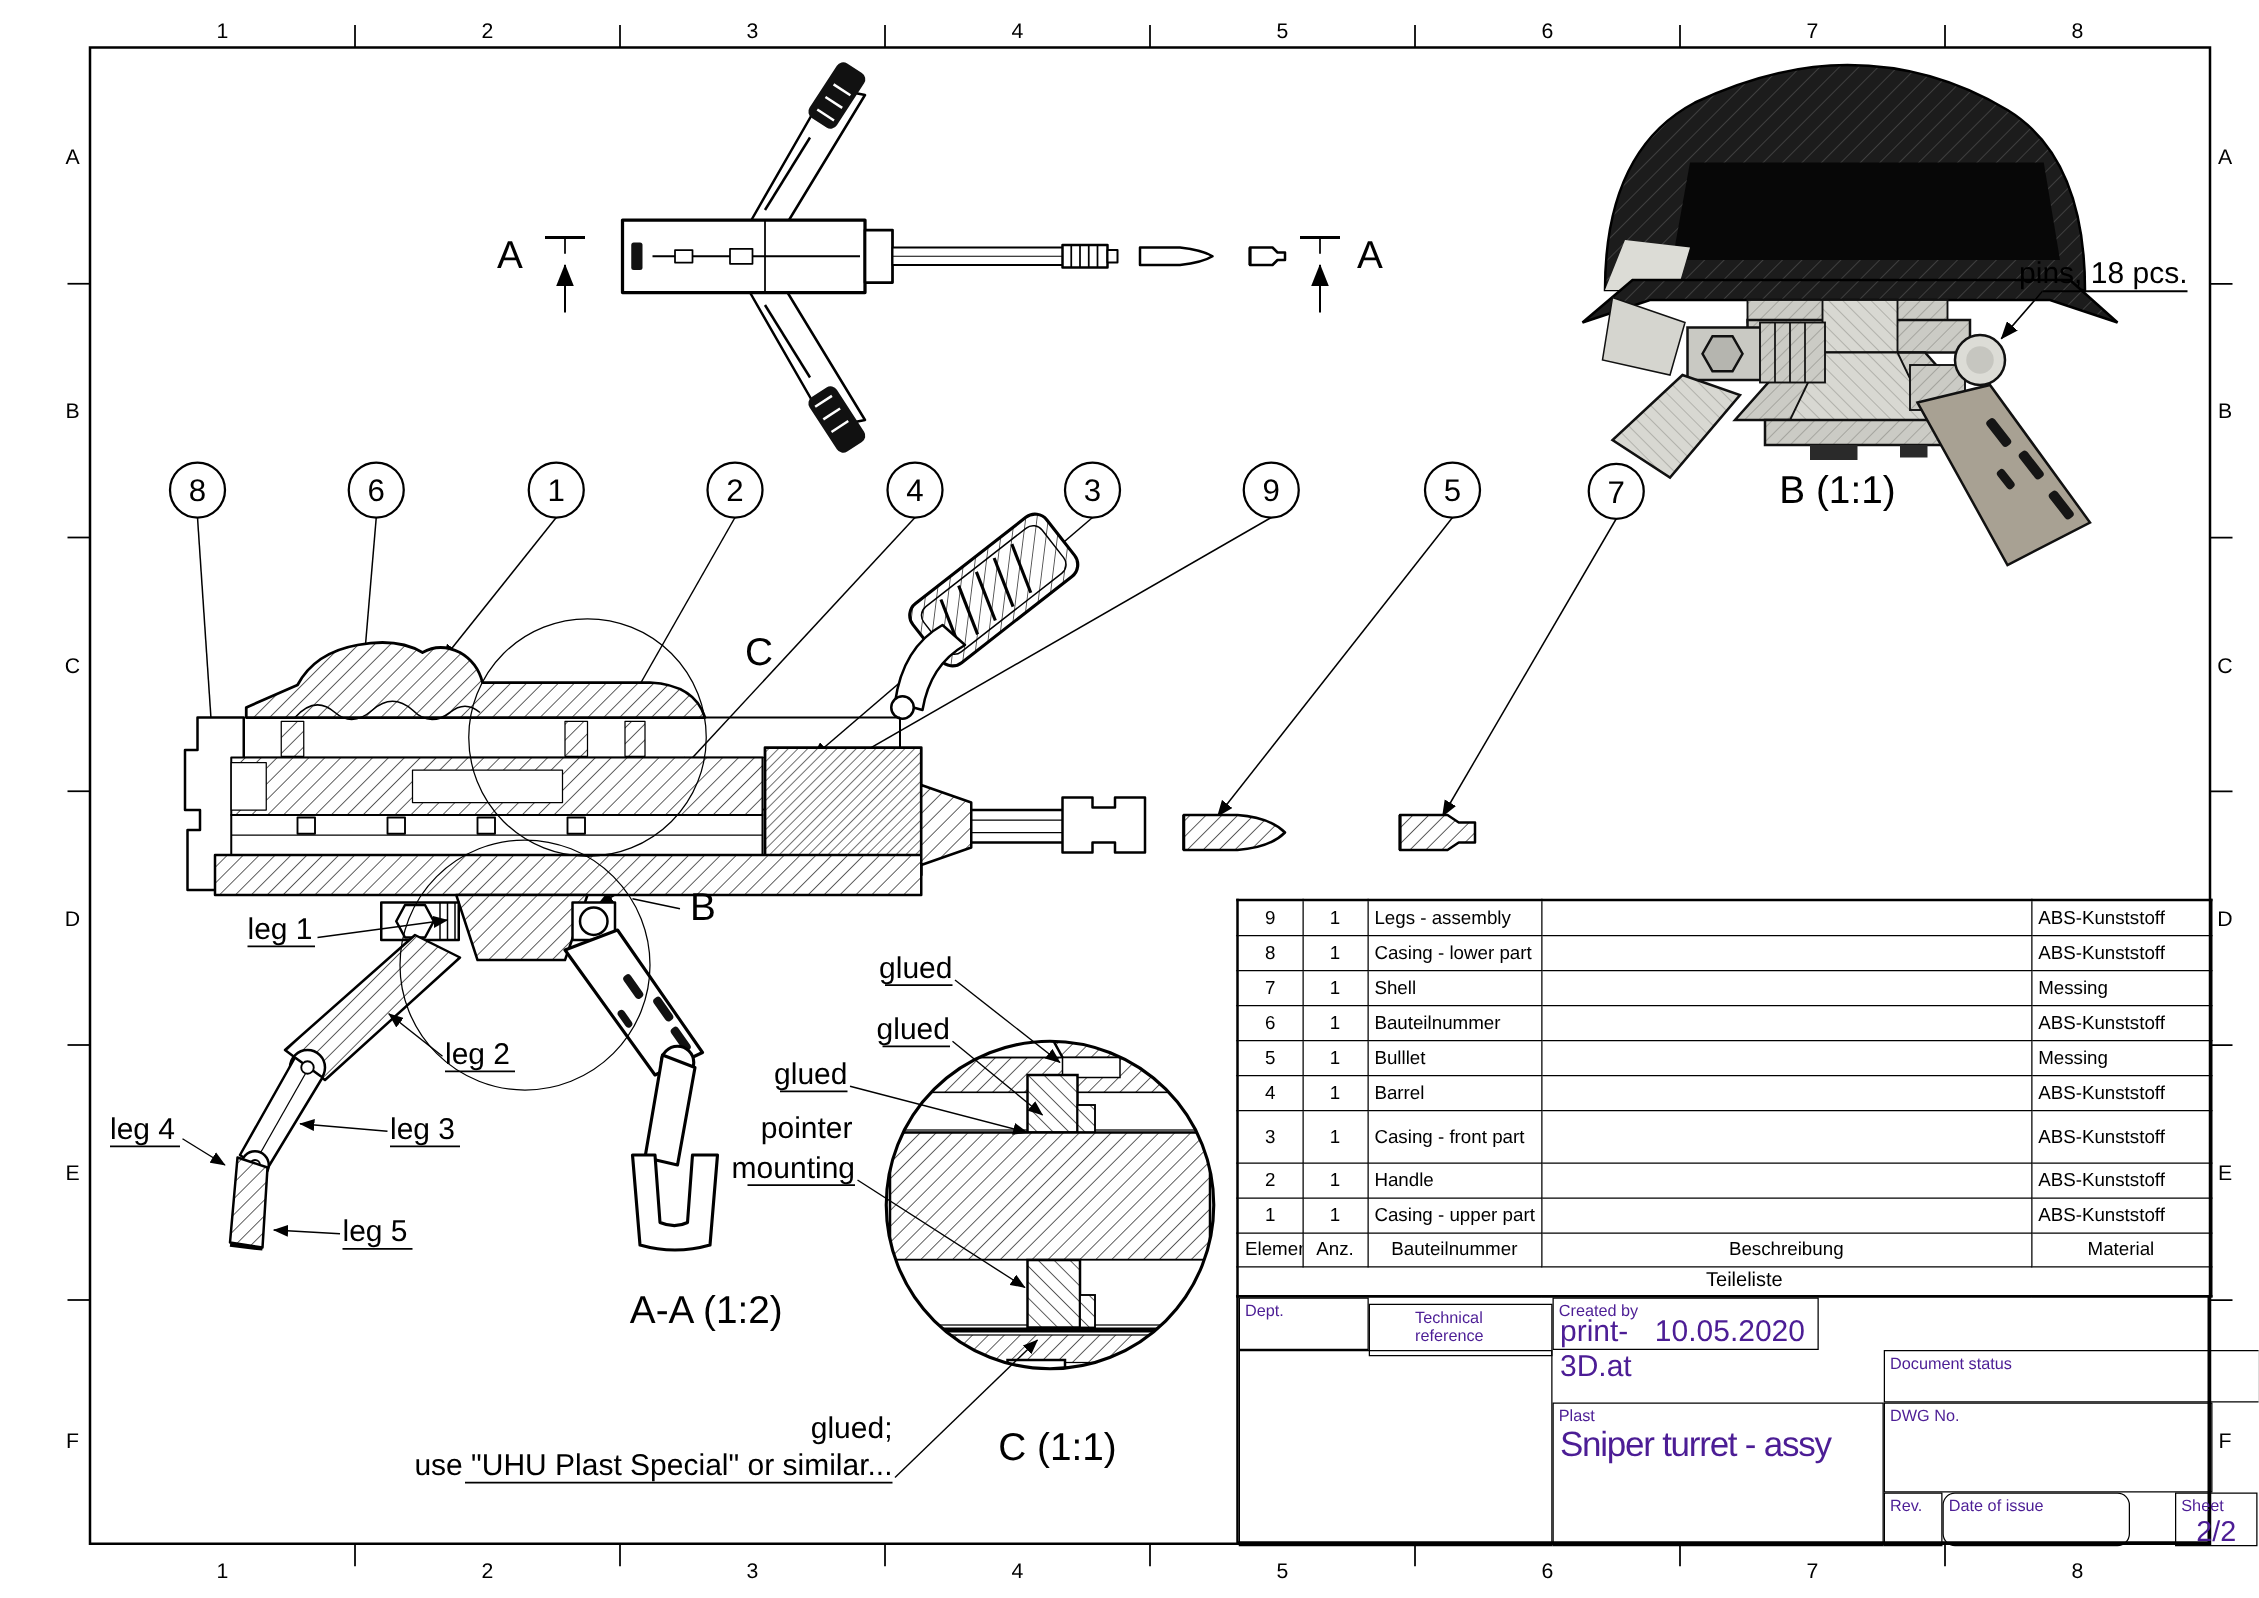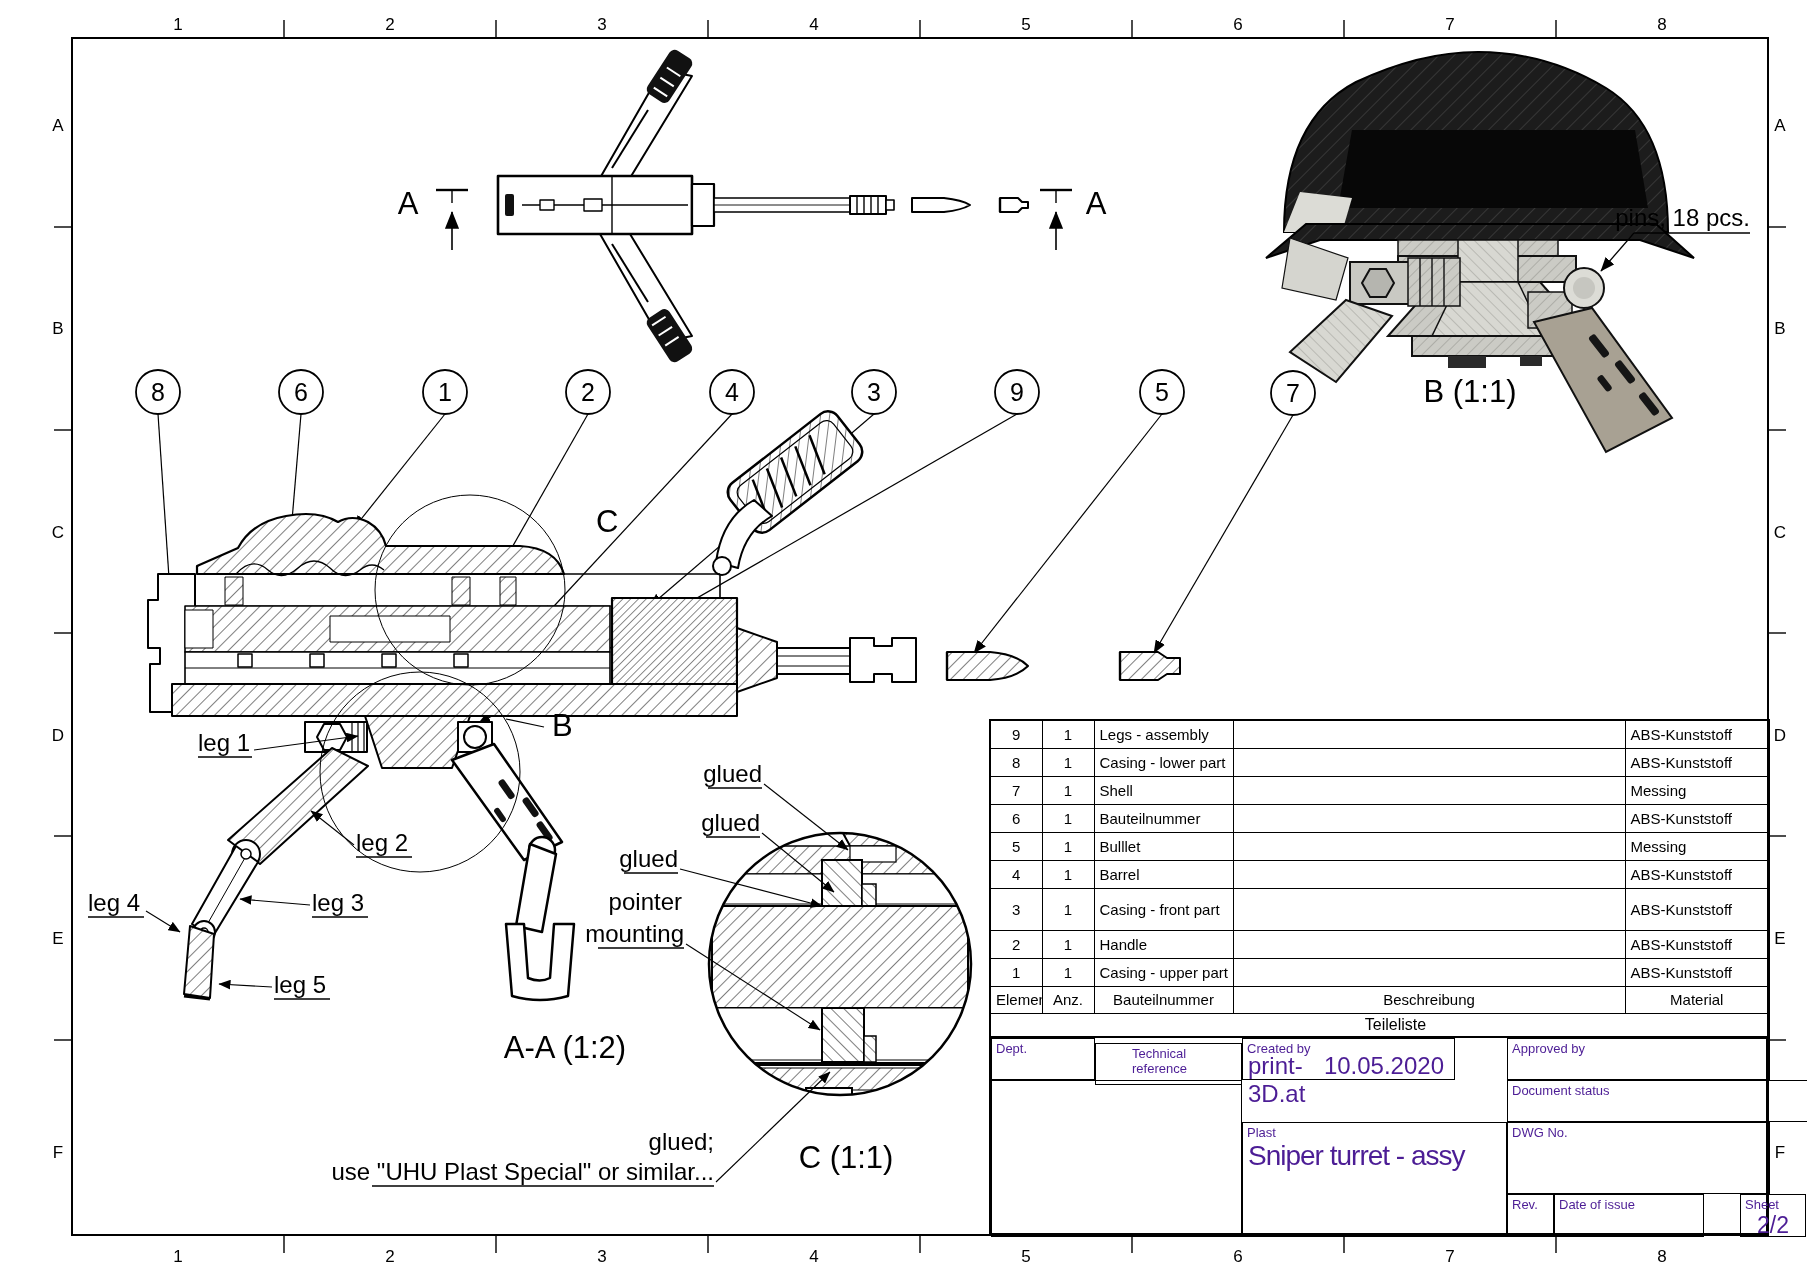--- a/index.html
+++ b/index.html
@@ -495,38 +495,35 @@
   <div class="cell" style="left:104px;top:5px;width:147px;height:42px;padding-left:32px;">
     <span class="slbl">Technical reference</span>
   </div>
   <div class="cell" style="left:251px;top:0;width:213px;height:42px;">
     <span class="slbl">Created by</span>
     <div style="display:flex;justify-content:space-between;padding:0 10px 0 5px;margin-top:-4px;">
       <span class="big">print-3D.at</span>
       <span class="big">10.05.2020</span>
     </div>
   </div>
-  <div class="cell" style="left:516px;top:0;width:263px;height:42px;">
-    <span class="slbl">Approved by</span>
-  </div>
   <div class="cell" style="left:0;top:42px;width:251px;height:157px;"></div>
   <div class="cell" style="left:516px;top:42px;width:301px;height:42px;">
     <span class="slbl">Document status</span>
   </div>
   <div class="cell" style="left:251px;top:84px;width:265px;height:115px;">
     <span class="slbl">Plast</span>
     <div id="title-value">Sniper turret - assy</div>
   </div>
   <div class="cell" style="left:516px;top:84px;width:263px;height:72px;">
     <span class="slbl">DWG No.</span>
   </div>
   <div class="cell" style="left:516px;top:156px;width:47px;height:43px;">
     <span class="slbl">Rev.</span>
   </div>
-  <div class="cell" style="left:563px;top:156px;width:150px;height:43px;">
+  <div class="cell" style="left:563px;top:156px;width:150px;height:43px;border-radius:10px;">
     <span class="slbl">Date of issue</span>
   </div>
   <div class="cell" style="left:713px;top:156px;width:66px;height:43px;margin-left:36px;">
     <span class="slbl">Sheet</span>
     <div id="sheet-value">2/2</div>
   </div>
 </div>
 
 </div>
 

